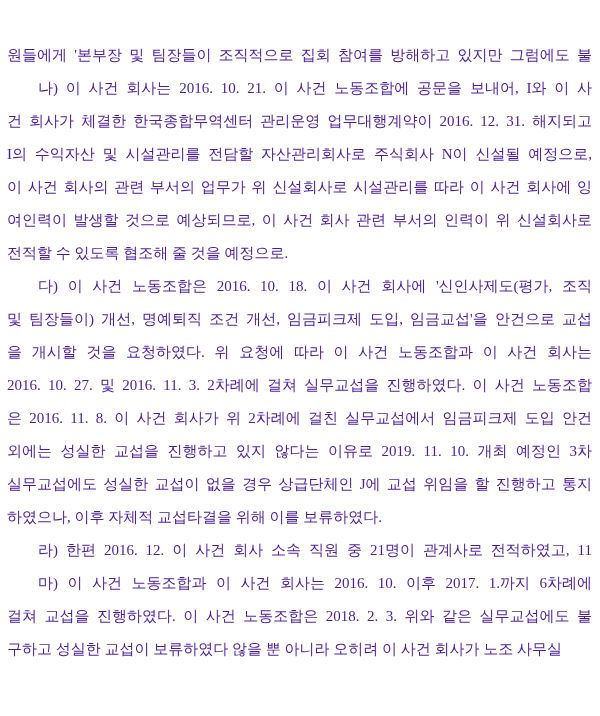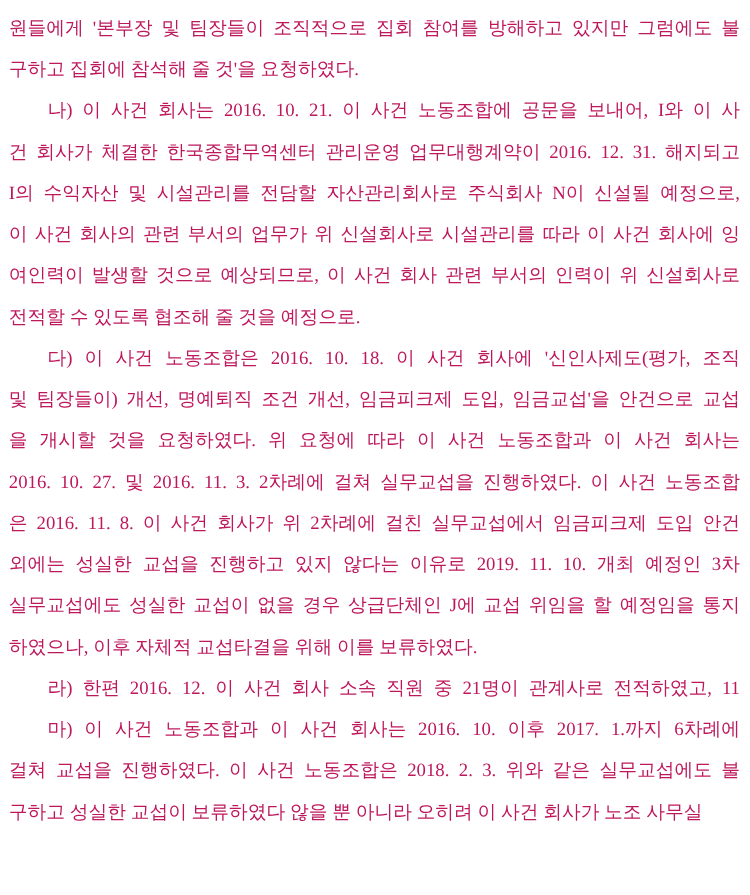--- a/index.html
+++ b/index.html
@@ -39,41 +39,40 @@
     text-align-last: left;
   }
   .line.indent {
     padding-left: 31px;
   }
 </style>
 </head>
 <body>
 
 <div class="page" style="background: rgb(255, 255, 255);">
-  <div class="doc" id="doc" style="color: #be185d;">
+  <div class="doc" id="doc" style="color: #4c1d95; margin-top: 32px;">
       <div class="paragraph">
         <div class="line">원들에게 '본부장 및 팀장들이 조직적으로 집회 참여를 방해하고 있지만 그럼에도 불</div>
-        <div class="line last">구하고 집회에 참석해 줄 것'을 요청하였다.</div>
       </div>
       <div class="paragraph">
         <div class="line indent">나) 이 사건 회사는 2016. 10. 21. 이 사건 노동조합에 공문을 보내어, I와 이 사</div>
         <div class="line">건 회사가 체결한 한국종합무역센터 관리운영 업무대행계약이 2016. 12. 31. 해지되고</div>
         <div class="line">I의 수익자산 및 시설관리를 전담할 자산관리회사로 주식회사 N이 신설될 예정으로,</div>
         <div class="line">이 사건 회사의 관련 부서의 업무가 위 신설회사로 시설관리를 따라 이 사건 회사에 잉</div>
         <div class="line">여인력이 발생할 것으로 예상되므로, 이 사건 회사 관련 부서의 인력이 위 신설회사로</div>
         <div class="line last">전적할 수 있도록 협조해 줄 것을 예정으로.</div>
       </div>
       <div class="paragraph">
         <div class="line indent">다) 이 사건 노동조합은 2016. 10. 18. 이 사건 회사에 '신인사제도(평가, 조직</div>
         <div class="line">및 팀장들이) 개선, 명예퇴직 조건 개선, 임금피크제 도입, 임금교섭'을 안건으로 교섭</div>
         <div class="line">을 개시할 것을 요청하였다. 위 요청에 따라 이 사건 노동조합과 이 사건 회사는</div>
         <div class="line">2016. 10. 27. 및 2016. 11. 3. 2차례에 걸쳐 실무교섭을 진행하였다. 이 사건 노동조합</div>
         <div class="line">은 2016. 11. 8. 이 사건 회사가 위 2차례에 걸친 실무교섭에서 임금피크제 도입 안건</div>
         <div class="line">외에는 성실한 교섭을 진행하고 있지 않다는 이유로 2019. 11. 10. 개최 예정인 3차</div>
-        <div class="line">실무교섭에도 성실한 교섭이 없을 경우 상급단체인 J에 교섭 위임을 할 예정임을 통지</div>
+        <div class="line">실무교섭에도 성실한 교섭이 없을 경우 상급단체인 J에 교섭 위임을 할 진행하고 통지</div>
         <div class="line last">하였으나, 이후 자체적 교섭타결을 위해 이를 보류하였다.</div>
       </div>
       <div class="paragraph">
         <div class="line indent">라) 한편 2016. 12. 이 사건 회사 소속 직원 중 21명이 관계사로 전적하였고, 11</div>
       </div>
       <div class="paragraph">
         <div class="line indent">마) 이 사건 노동조합과 이 사건 회사는 2016. 10. 이후 2017. 1.까지 6차례에</div>
         <div class="line">걸쳐 교섭을 진행하였다. 이 사건 노동조합은 2018. 2. 3. 위와 같은 실무교섭에도 불</div>
         <div class="line last">구하고 성실한 교섭이 보류하였다 않을 뿐 아니라 오히려 이 사건 회사가 노조 사무실</div>
       </div>

